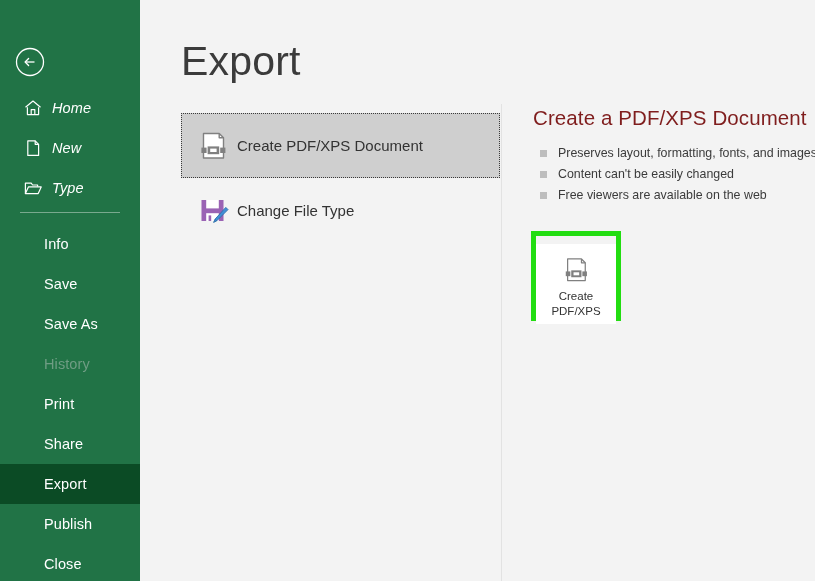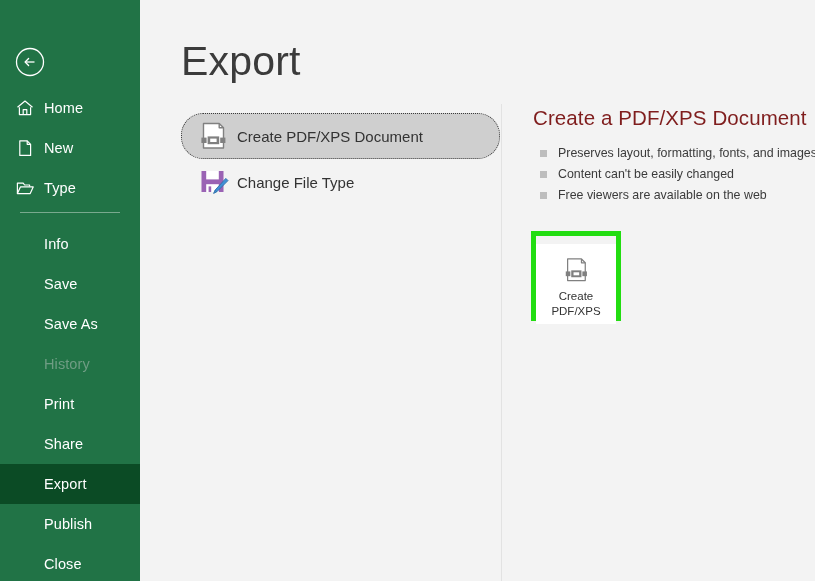--- a/index.html
+++ b/index.html
@@ -30,21 +30,21 @@
     background: #217346;
   }
   .back-btn {
     position: absolute;
     left: 12px; top: 44px;
     width: 36px; height: 36px;
     cursor: pointer;
   }
   .back-btn svg { display: block; }
 
-  .nav-group-top { position: absolute; left: 0; top: 88px; width: 140px; }
+  .nav-group-top { position: absolute; left: 8px; top: 88px; width: 140px; font-style: italic; }
   .nav-row {
     position: relative;
     height: 40px;
     display: flex;
     align-items: center;
     cursor: pointer;
   }
   .nav-row .ico {
     position: absolute;
     left: 15px;
@@ -117,26 +117,25 @@
 
   
   .opt-list {
     position: absolute;
     left: 41px;
     top: 113px;
     width: 319px;
   }
   .opt {
     position: relative;
-    height: 46px;
+    height: 65px;
     display: flex;
     align-items: center;
     cursor: pointer;
     box-sizing: border-box;
-    border-radius: 22px;
   }
   .opt.selected {
     background: #cfcfcf;
     outline: 1px dotted #3a3a3a;
     outline-offset: -1px;
   }
   .opt .opt-ico {
     position: absolute;
     left: 15px;
     width: 34px; height: 34px;

